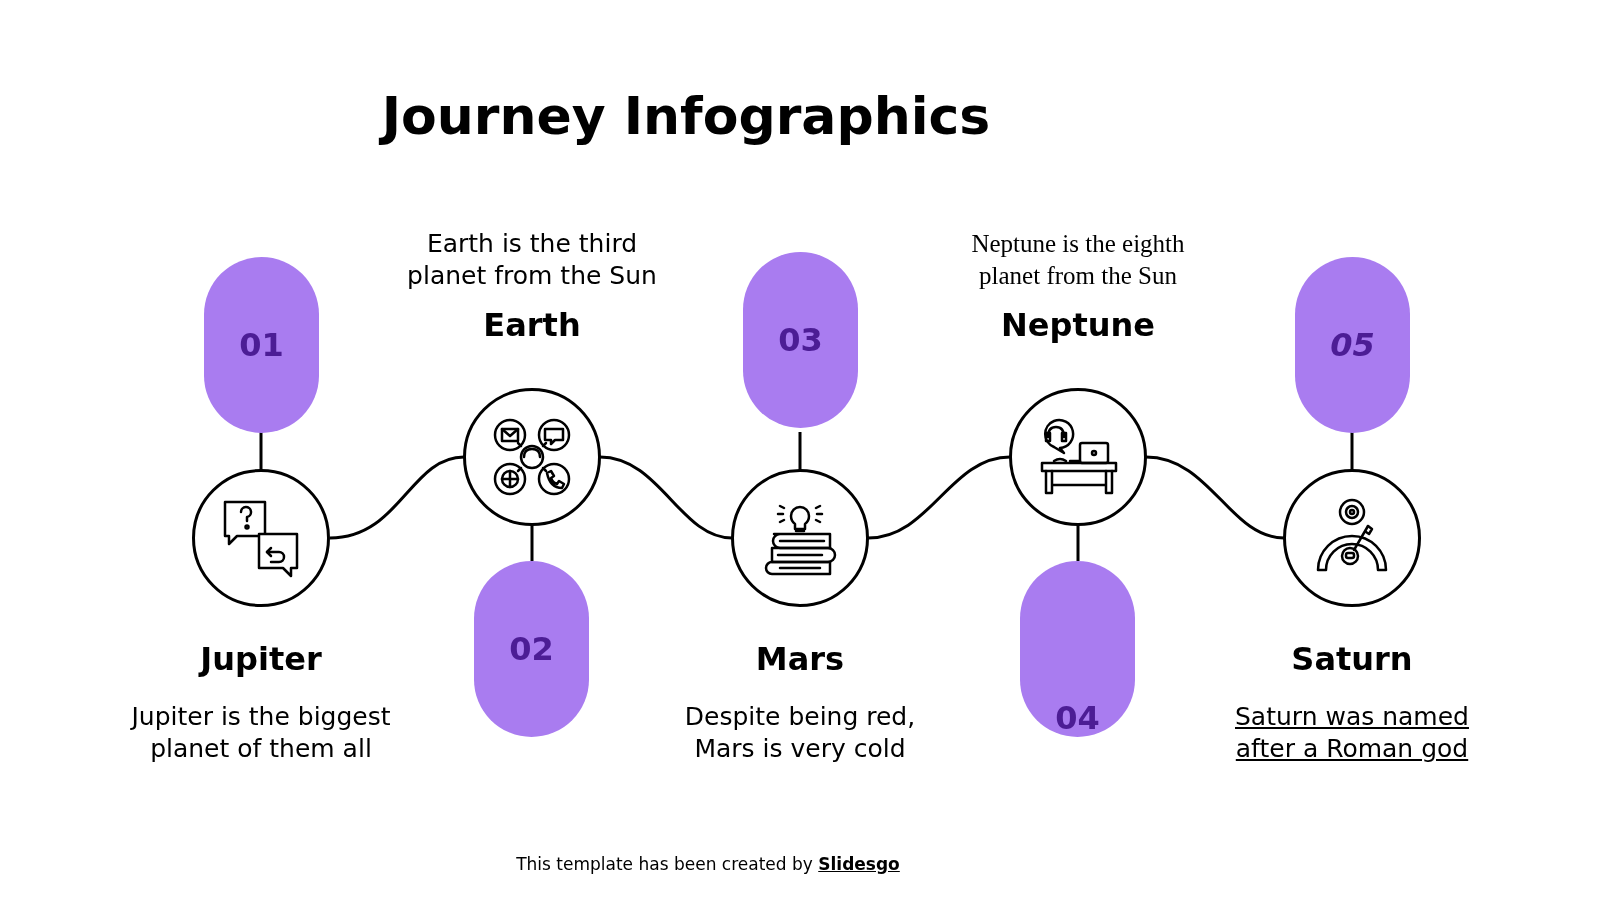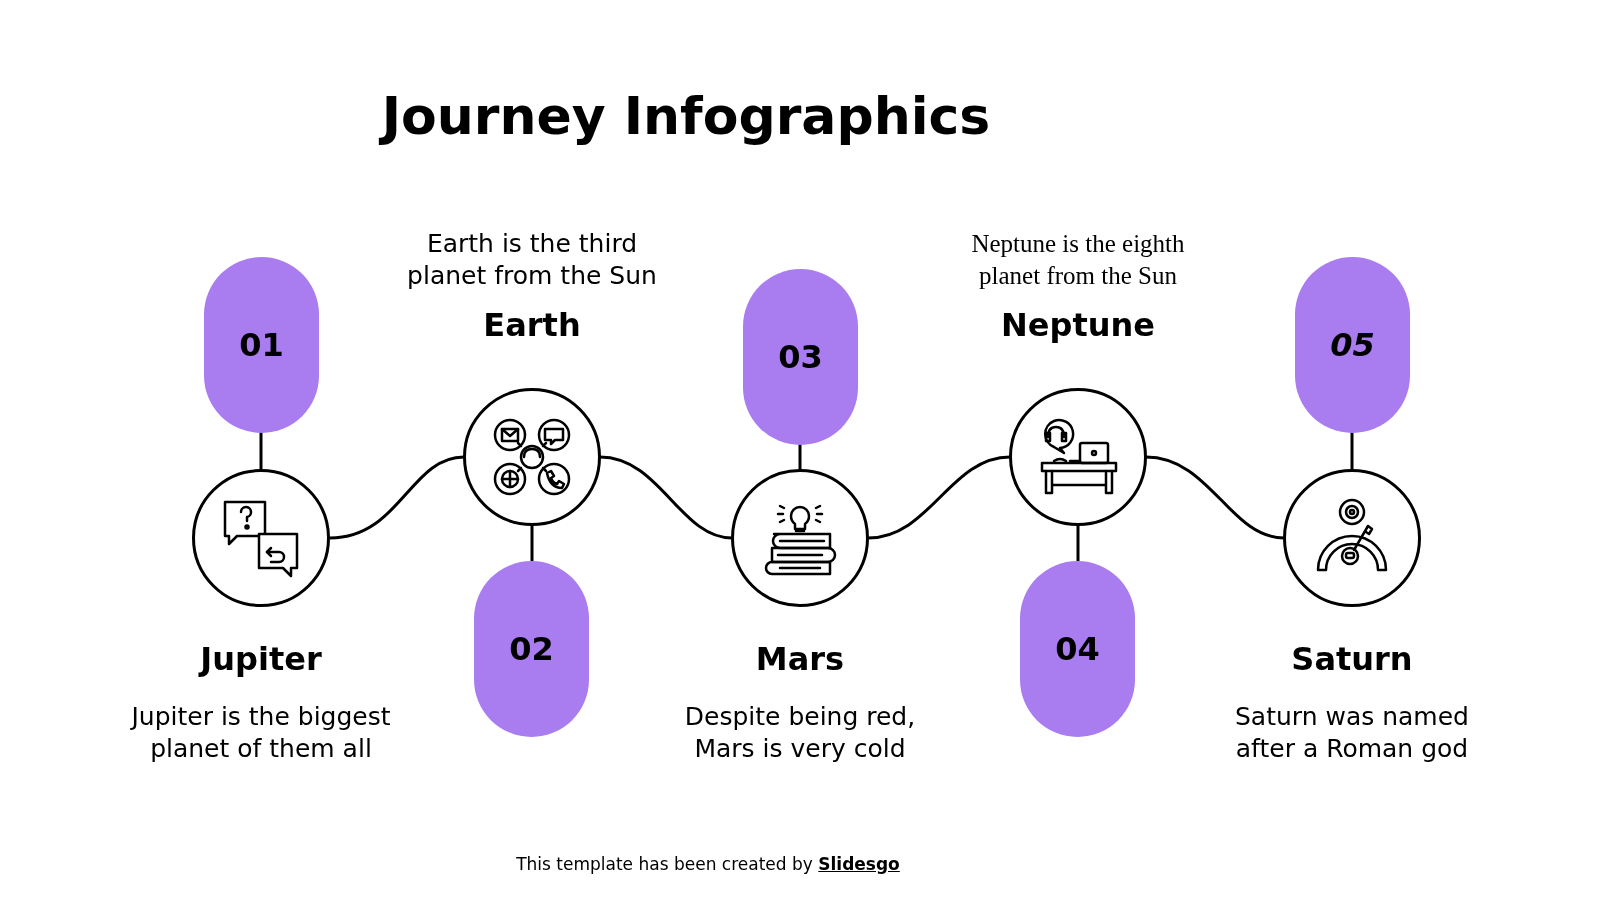--- a/index.html
+++ b/index.html
@@ -3,21 +3,21 @@
 <meta charset="utf-8">
 <style>
   html, body { margin:0; padding:0; background:#ffffff; }
   body { width:1600px; height:900px; position:relative; overflow:hidden;
          font-family:"DejaVu Sans", "Liberation Sans", sans-serif; color:#000; }
   .title { position:absolute; left:0; width:1372px; top:86px; text-align:center;
            font-size:52px; font-weight:bold; letter-spacing:0px; }
   svg.connectors { position:absolute; left:0; top:0; }
   .pill { position:absolute; width:115px; height:176px; border-radius:58px;
           background:#a97cf0; display:flex; align-items:center; justify-content:center;
-          font-size:32px; font-weight:bold; color:#000000; }
+          font-size:32px; font-weight:bold; color:#4c1d95; }
   .node { position:absolute; width:132px; height:132px; border:3px solid #000; border-radius:50%;
           background:#fff; box-sizing:content-box; display:flex; align-items:center; justify-content:center; }
   .node svg { width:84px; height:84px; }
   .heading { position:absolute; width:320px; text-align:center; font-size:32px; font-weight:bold; }
   .desc { position:absolute; width:340px; text-align:center; font-size:25px; line-height:32px; }
   .footer { position:absolute; left:0; width:1416px; top:854px; text-align:center; font-size:17px; }
   .footer b { text-decoration:underline; }
 </style>
 </head>
 <body>
@@ -74,21 +74,21 @@
       <path d="M57 58 l4 -2 l3 5 l-3 2 q2 5 6 6 l2 -3 l5 3 l-2 4 q-12 0 -15 -15 z"></path>
     <circle cx="42" cy="42" r="11"></circle>
       <path d="M34 42 q0 -8 8 -8 q8 0 8 8"></path>
     <path d="M31 31 l-3 -3 M53 31 l3 -3 M31 53 l-3 3 M53 53 l3 3"></path>
   </svg>
 </div>
 <div class="pill" style="left:474px;top:561px;">
     <span>02</span>
   </div>
 
-<div class="pill" style="left:743px;top:269px;">
+<div class="pill" style="left:743px;top:252px;">
     <span>03</span>
   </div>
 <div class="node" style="left:731px;top:469px;">
   <svg viewBox="0 0 84 84" fill="none" stroke="#000" stroke-width="2.5" stroke-linejoin="round" stroke-linecap="round">
     <path d="M33 20 a9 9 0 1 1 18 0 q0 5 -4 8 v5 h-10 v-5 q-4 -3 -4 -8 z"></path>
       <path d="M38 35 h8"></path>
     <path d="M22 10 l4 2 M20 18 h5 M22 26 l4 -2 M62 10 l-4 2 M64 18 h-5 M62 26 l-4 -2"></path>
     <path d="M16 38 h56 v14 h-50 a7 7 0 0 1 0 -14"></path>
       <path d="M22 45 h44"></path>
     <path d="M14 52 h56 a7 7 0 0 1 0 14 h-56 z"></path>
@@ -114,40 +114,40 @@
     <path d="M12 22 q0 -10 8 -10 q8 0 8 10"></path>
       <rect x="10" y="18" width="4" height="8"></rect>
       <rect x="26" y="18" width="4" height="8"></rect>
     <rect x="44" y="28" width="28" height="20" rx="2"></rect>
       <circle cx="58" cy="38" r="2"></circle>
     <path d="M18 46 q6 -4 12 0 M34 46 h10"></path>
     <rect x="6" y="48" width="74" height="8"></rect>
       <path d="M10 56 v22 h6 v-22 M70 56 v22 h6 v-22 M16 70 h54"></path>
   </svg>
 </div>
-<div class="pill" style="left:1020px;top:561px;">
+<div class="pill" style="left:1020px;top:561px;align-items:flex-end;">
     <span>04</span>
   </div>
 
 <div class="pill" style="left:1295px;top:257px;font-style:italic;">
     <span>05</span>
   </div>
 <div class="node" style="left:1283px;top:469px;">
   <svg viewBox="0 0 84 84" fill="none" stroke="#000" stroke-width="2.5" stroke-linejoin="round" stroke-linecap="round">
     <circle cx="42" cy="16" r="12"></circle>
       <circle cx="42" cy="16" r="6"></circle>
       <circle cx="42" cy="16" r="2"></circle>
     <path d="M8 74 a34 34 0 0 1 68 0 h-8 a26 26 0 0 0 -52 0 z"></path>
     <path d="M58 30 l-14 24"></path>
       <circle cx="40" cy="60" r="8"></circle>
       <rect x="36" y="57" width="8" height="5" rx="2"></rect>
     <path d="M58 30 l4 3 l-3 5 l-3 -2"></path>
   </svg>
 </div>
 <div class="heading" style="left:1192px;top:640px;">Saturn</div>
-<div class="desc" style="left:1182px;top:701px;">
+<div class="desc" style="left:1182px;top:701px;text-decoration:underline;">
   <div>Saturn was named</div>
   <div>after a Roman god</div>
 </div>
 
 <div class="footer">
   <span>This template has been created by </span><b>Slidesgo</b>
 </div>
 
 </body></html>

